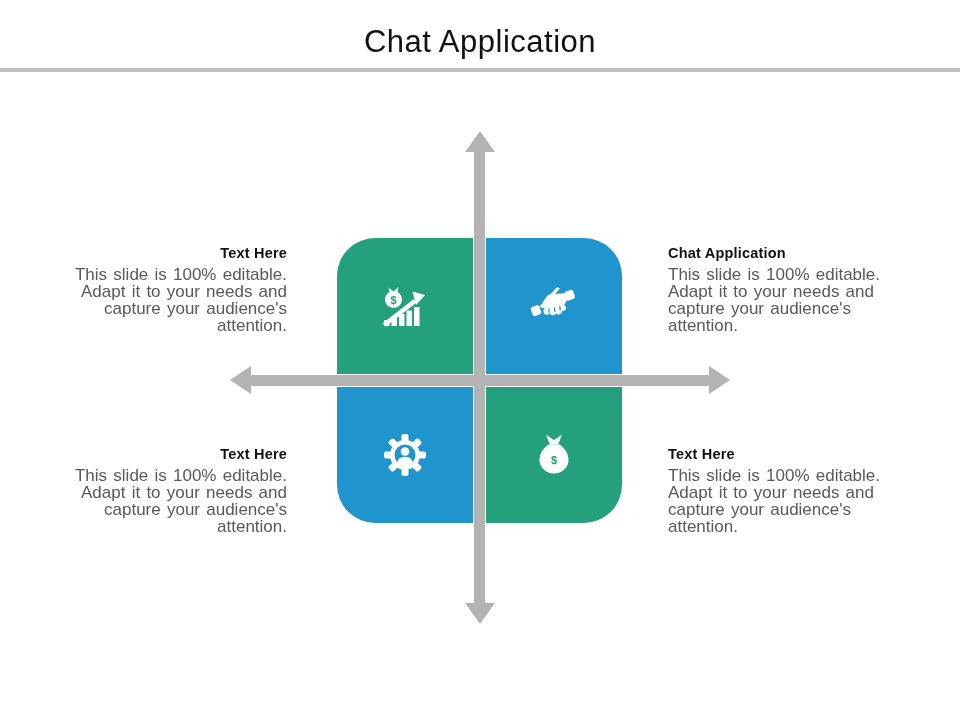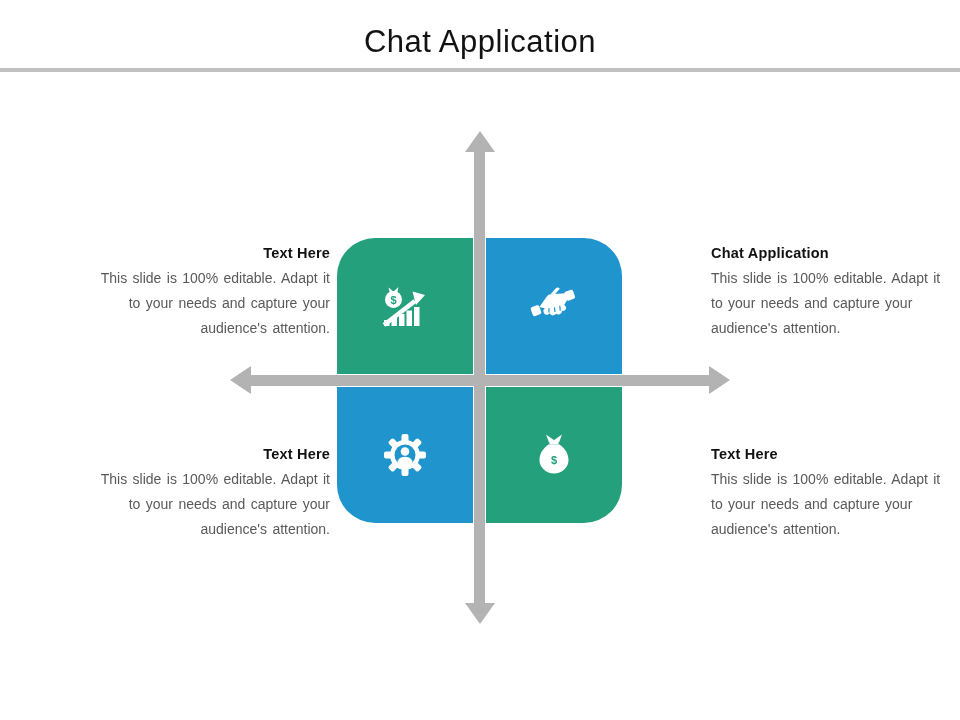--- a/index.html
+++ b/index.html
@@ -39,29 +39,29 @@
   }
   .quad{display:flex;align-items:center;justify-content:center;}
   .q0{border-radius:38px 0 0 0;}
   .q1{border-radius:0 38px 0 0;}
   .q2{border-radius:0 0 0 38px;}
   .q3{border-radius:0 0 38px 0;}
   .quad svg{width:48px;height:48px;display:block;}
   .teal-text{fill:var(--teal,#24A17C);font-family:"Liberation Sans",sans-serif;}
 
   
-  .callout{position:absolute;width:245px;z-index:3;margin-left:43px;}
+  .callout{position:absolute;width:245px;z-index:3;}
   .co-right{text-align:right;}
   .co-heading{
     font-size:14.5px;font-weight:bold;color:var(--heading-text,#111111);
     margin:0 0 5px 0;letter-spacing:0.2px;
   }
   .co-body{
-    font-size:14px;color:var(--body-text,#595959);
-    line-height:25px;word-spacing:1.5px;margin:0;
+    font-size:17px;color:var(--body-text,#595959);
+    line-height:17px;word-spacing:1.5px;margin:0;
   }
   .pos-tl{left:42px;top:245px;}
   .pos-tr{left:668px;top:245px;}
   .pos-bl{left:42px;top:446px;}
   .pos-br{left:668px;top:446px;}
 </style>
 </head>
 <body>
 
 <div class="slide">

